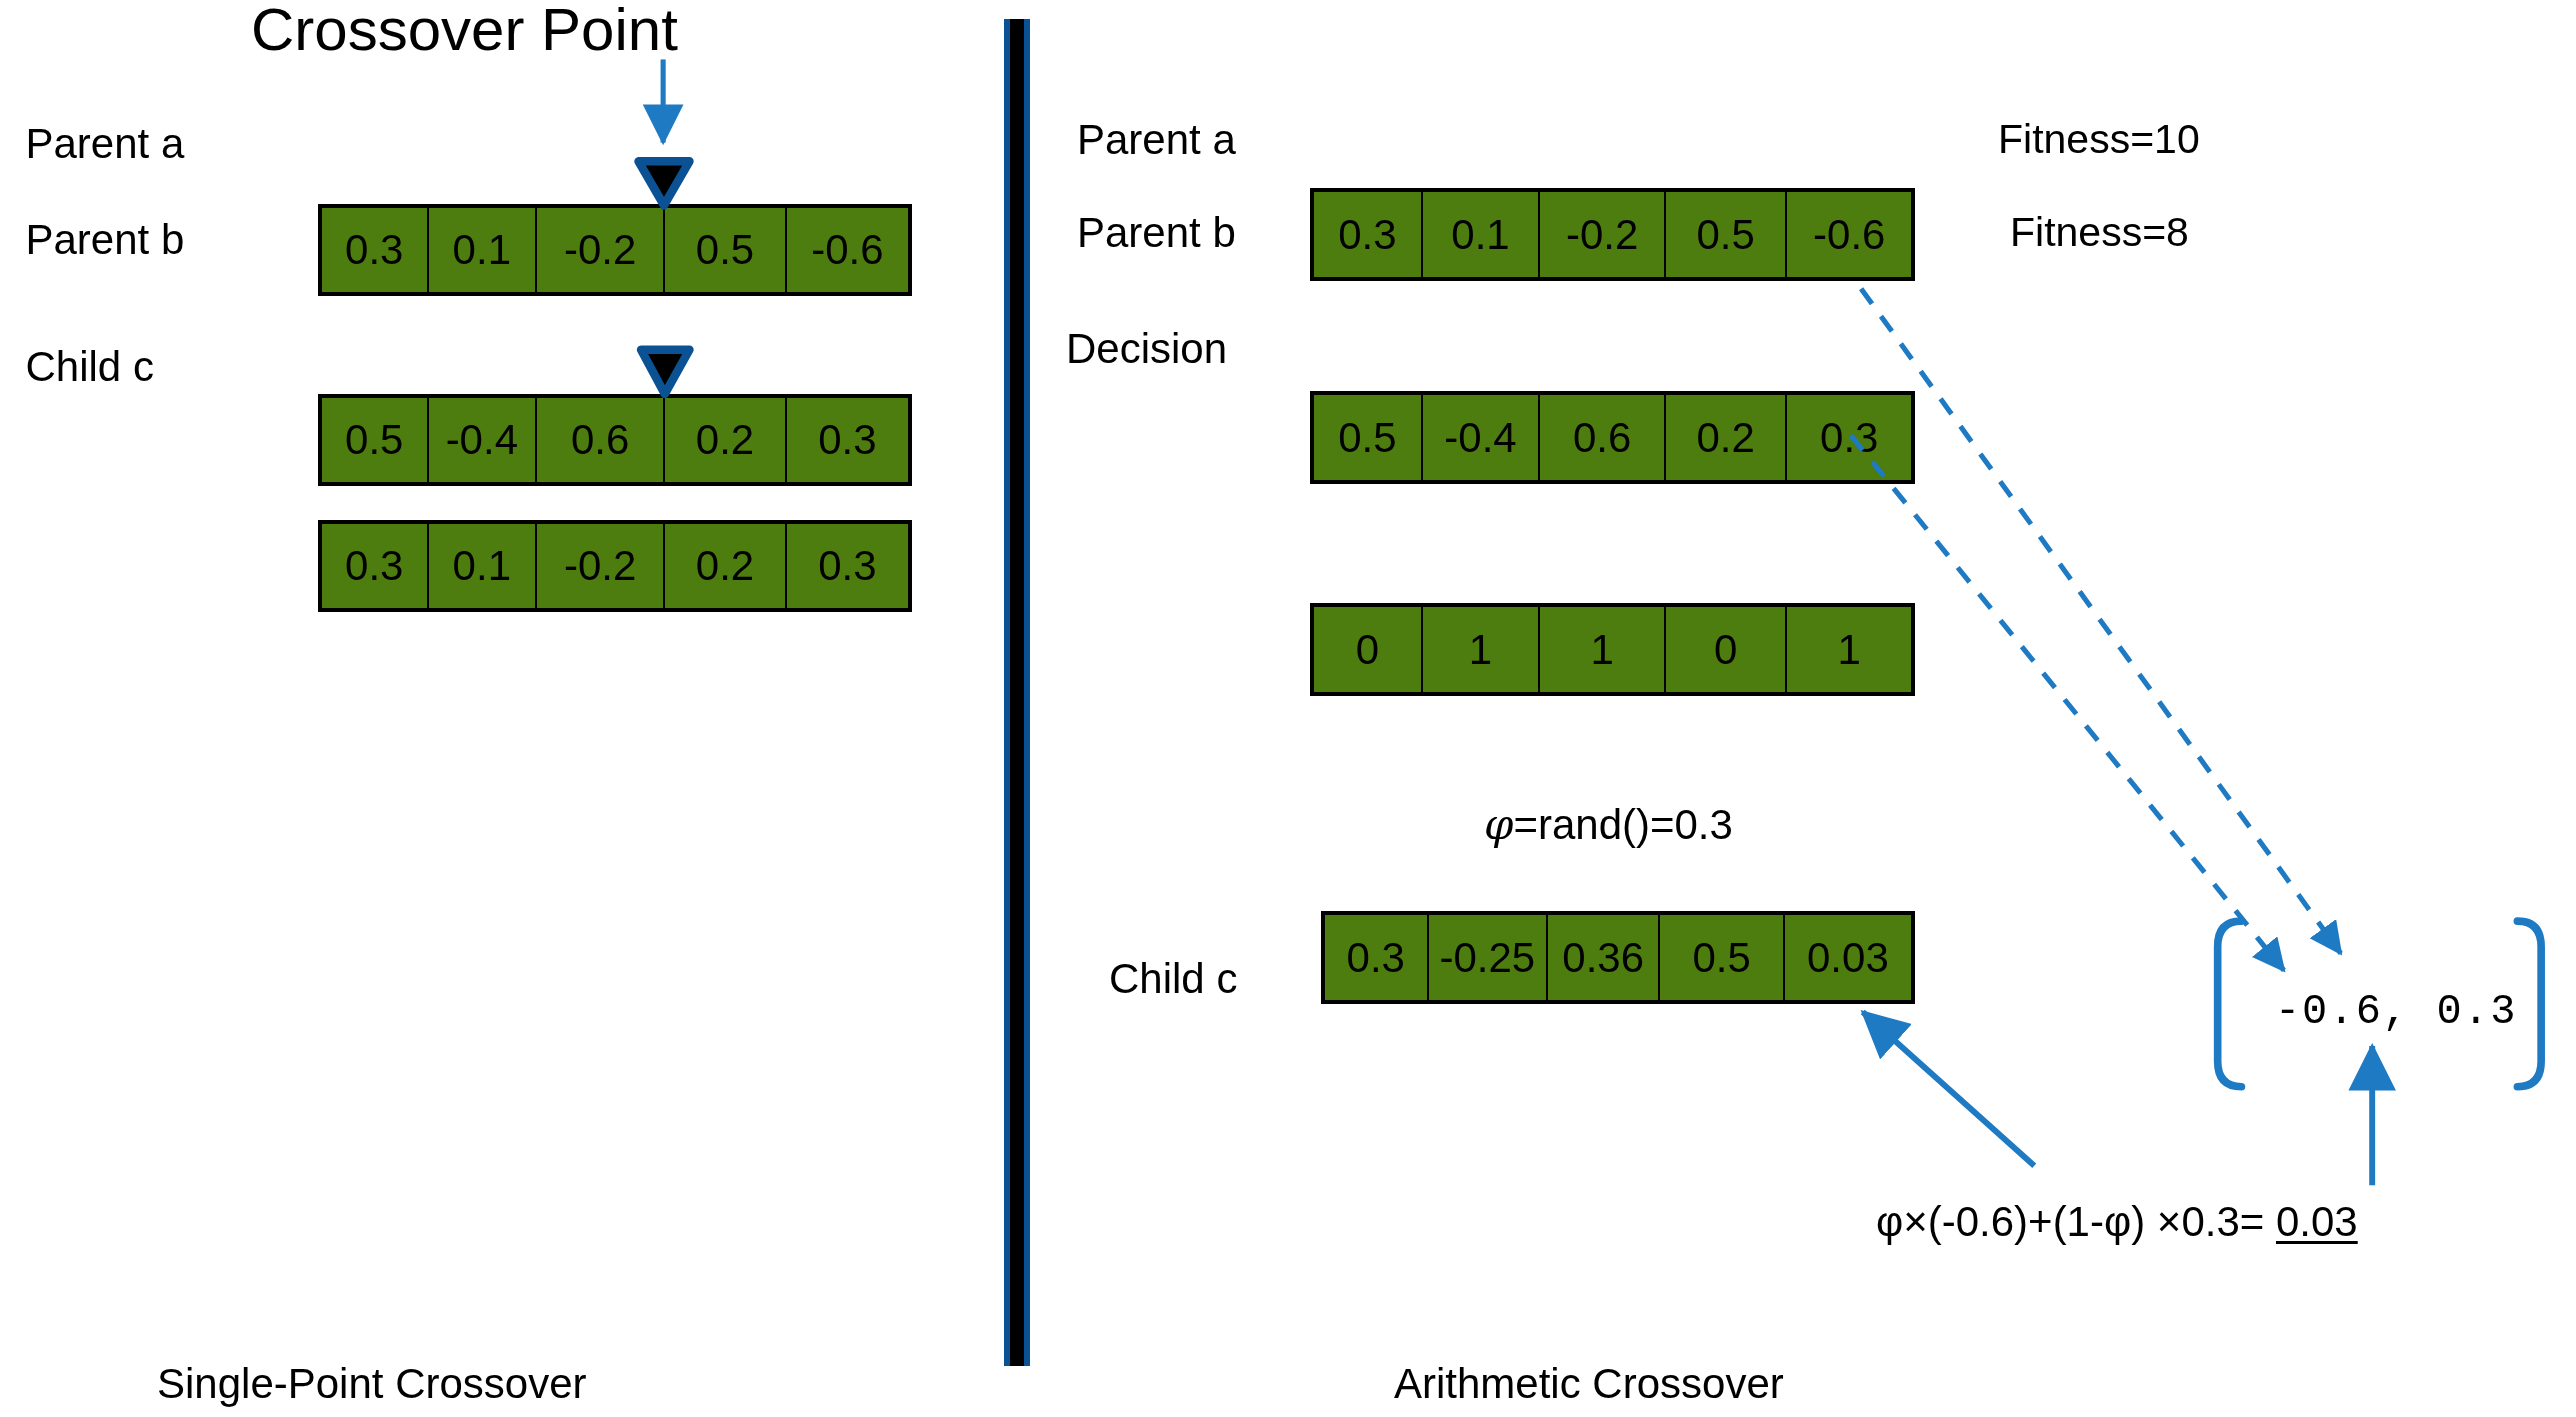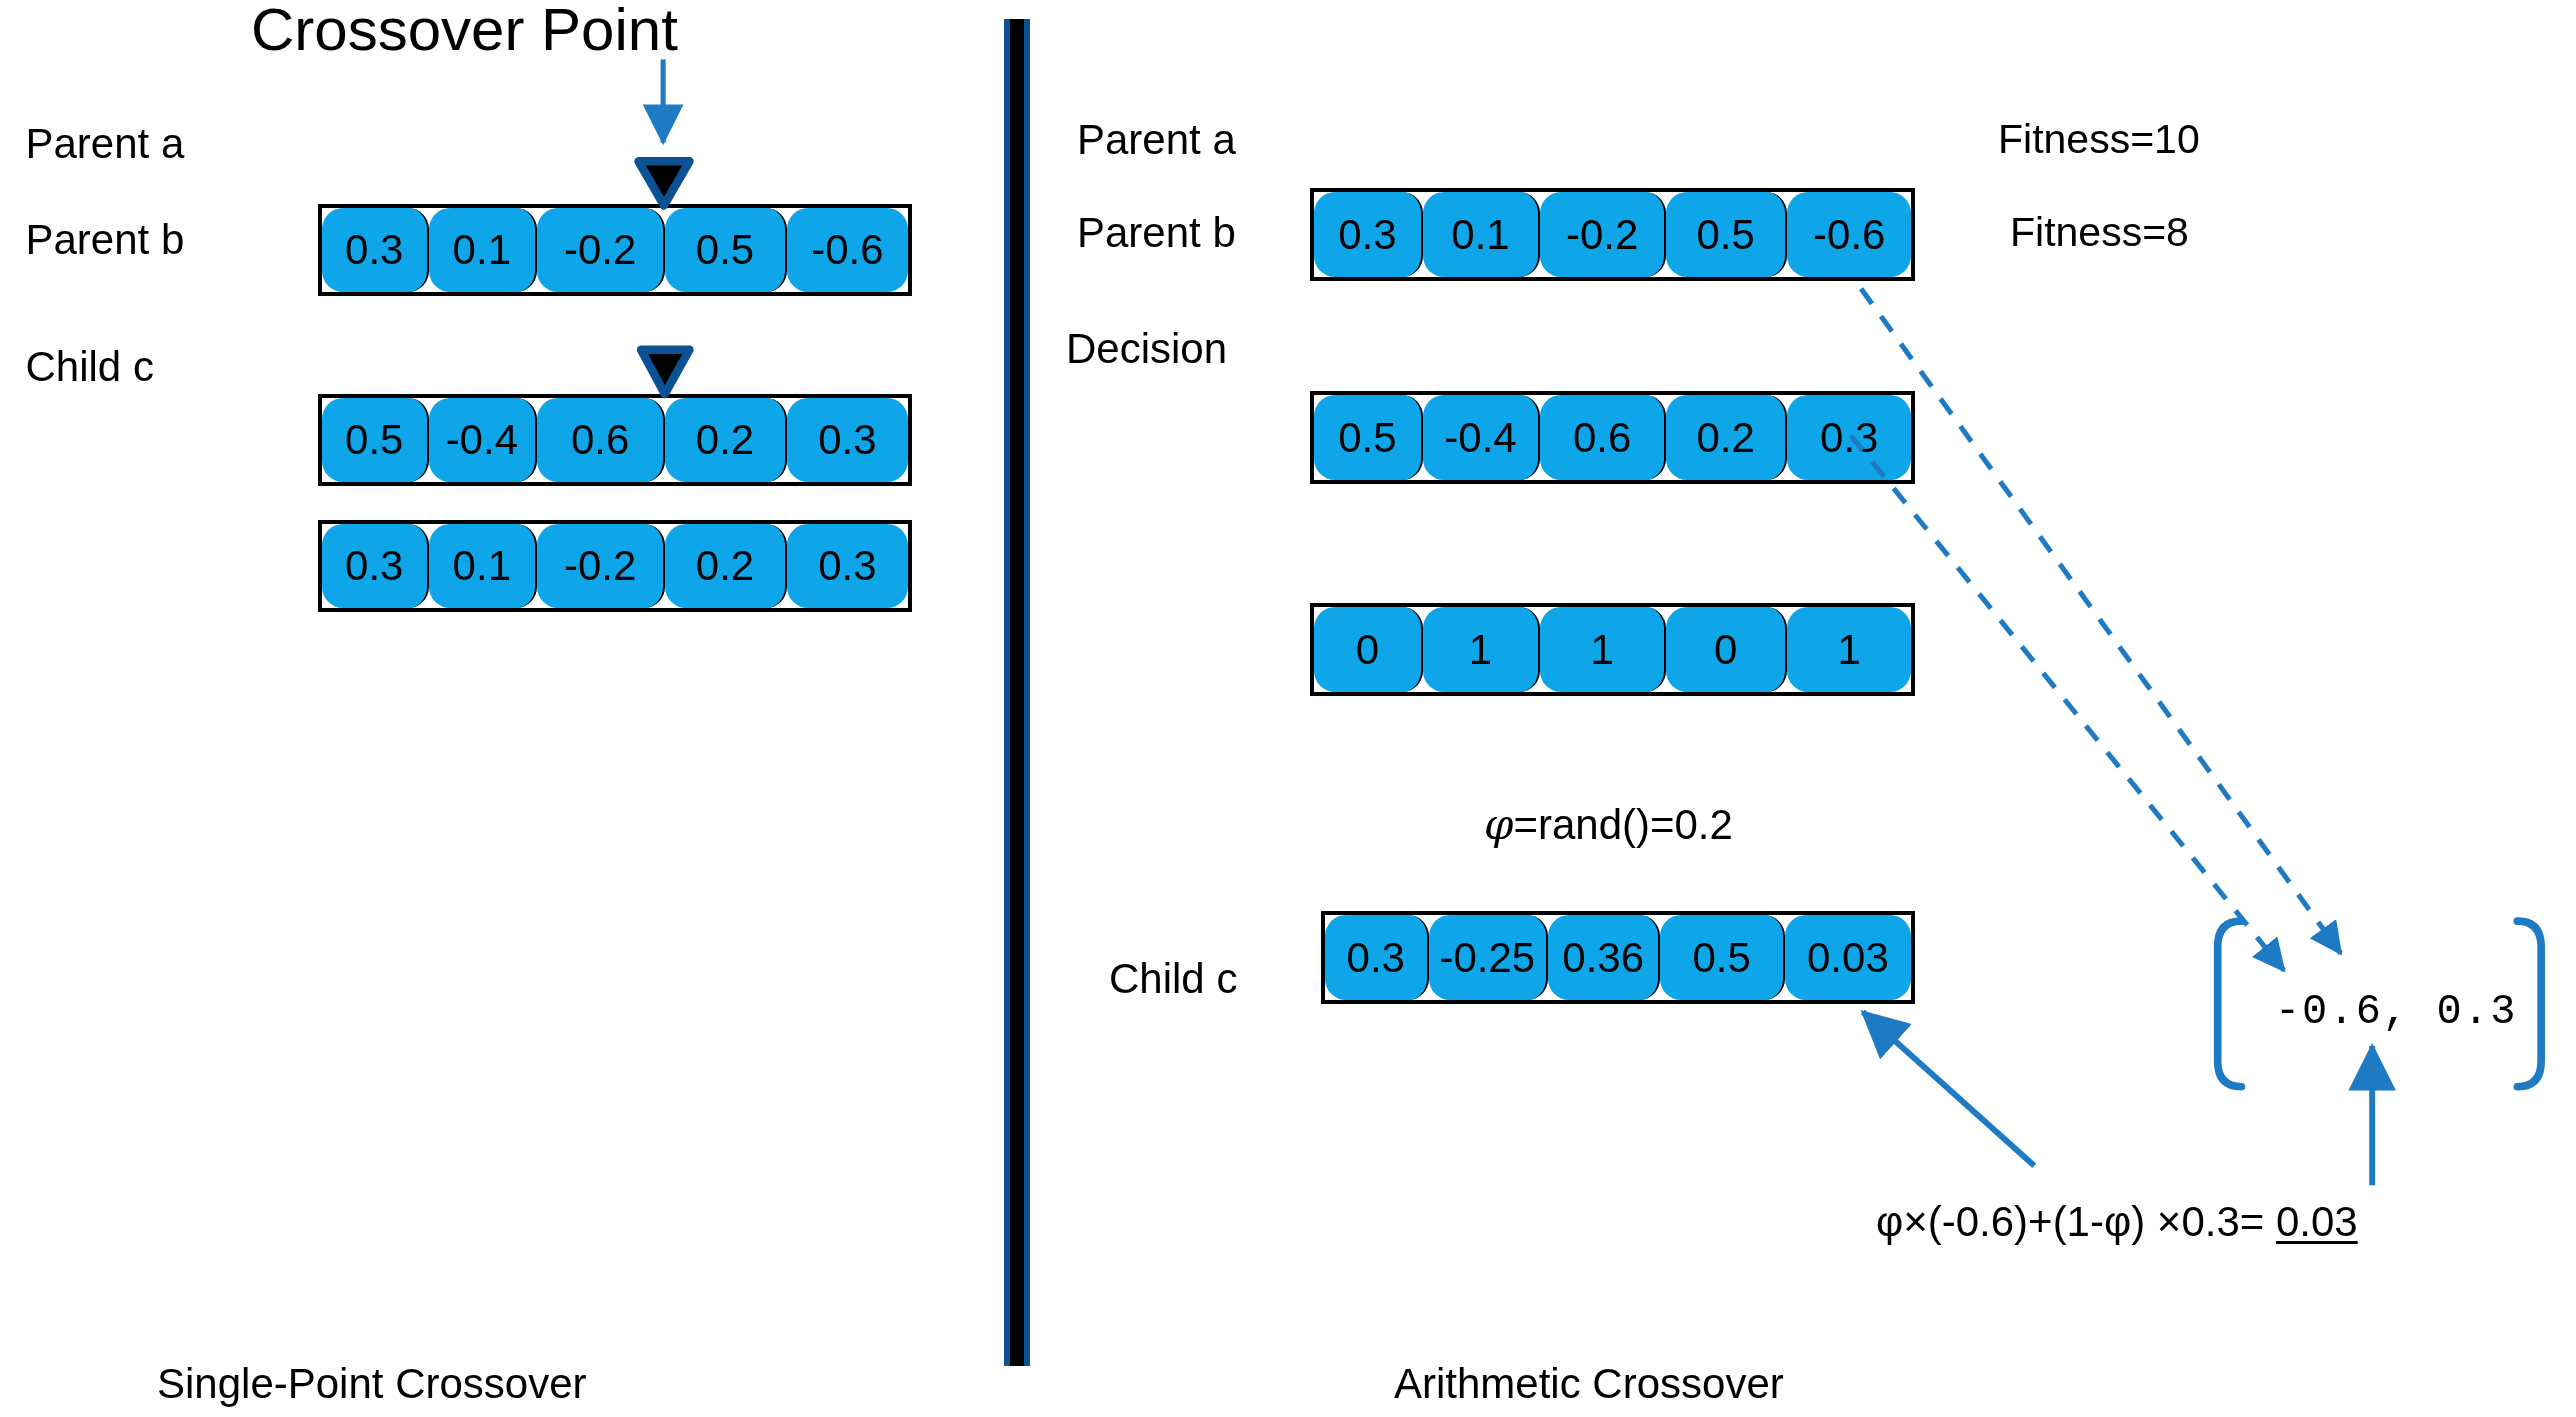--- a/index.html
+++ b/index.html
@@ -46,22 +46,21 @@
   .cell {
     position: relative;
     box-sizing: border-box;
     border-right: 2.5px solid #000;
     display: flex;
     align-items: center;
     justify-content: center;
     font-size: 42px;
     font-family: "Liberation Sans", sans-serif;
     color: #000;
-    background: #0ea5e9;
-    border-radius: 21px;
+    background: #4d7c0f;
   }
   .cell:last-child { border-right: none; }
 
   
   .divider {
     position: absolute;
     background: #000000;
     border-left: 6px solid #0A5293;
     border-right: 6px solid #0A5293;
     box-sizing: border-box;
@@ -145,21 +144,21 @@
 
   <div class="chromo" style="left:1310px; top:603px; width:605px; height:93px;">
     <div class="cell" style="width:110px;">0</div>
     <div class="cell" style="width:119px;">1</div>
     <div class="cell" style="width:127px;">1</div>
     <div class="cell" style="width:123px;">0</div>
     <div class="cell" style="width:125px;">1</div>
   </div>
 
   <div class="txt phi-txt" style="left:1484px; top:804px;">
-    <span class="phi-sym">φ</span><span>=rand()=0.2</span>
+    <span class="phi-sym">φ</span><span>=rand()=0.3</span>
   </div>
 
   <div class="txt label-txt" style="left:1109px; top:958px;">Child c</div>
 
   <div class="chromo" style="left:1321px; top:911px; width:594px; height:93px;">
     <div class="cell" style="width:105px;">0.3</div>
     <div class="cell" style="width:121px;">-0.25</div>
     <div class="cell" style="width:114px;text-align:center;">0.36</div>
     <div class="cell" style="width:126px;">0.5</div>
     <div class="cell" style="width:128px;">0.03</div>

